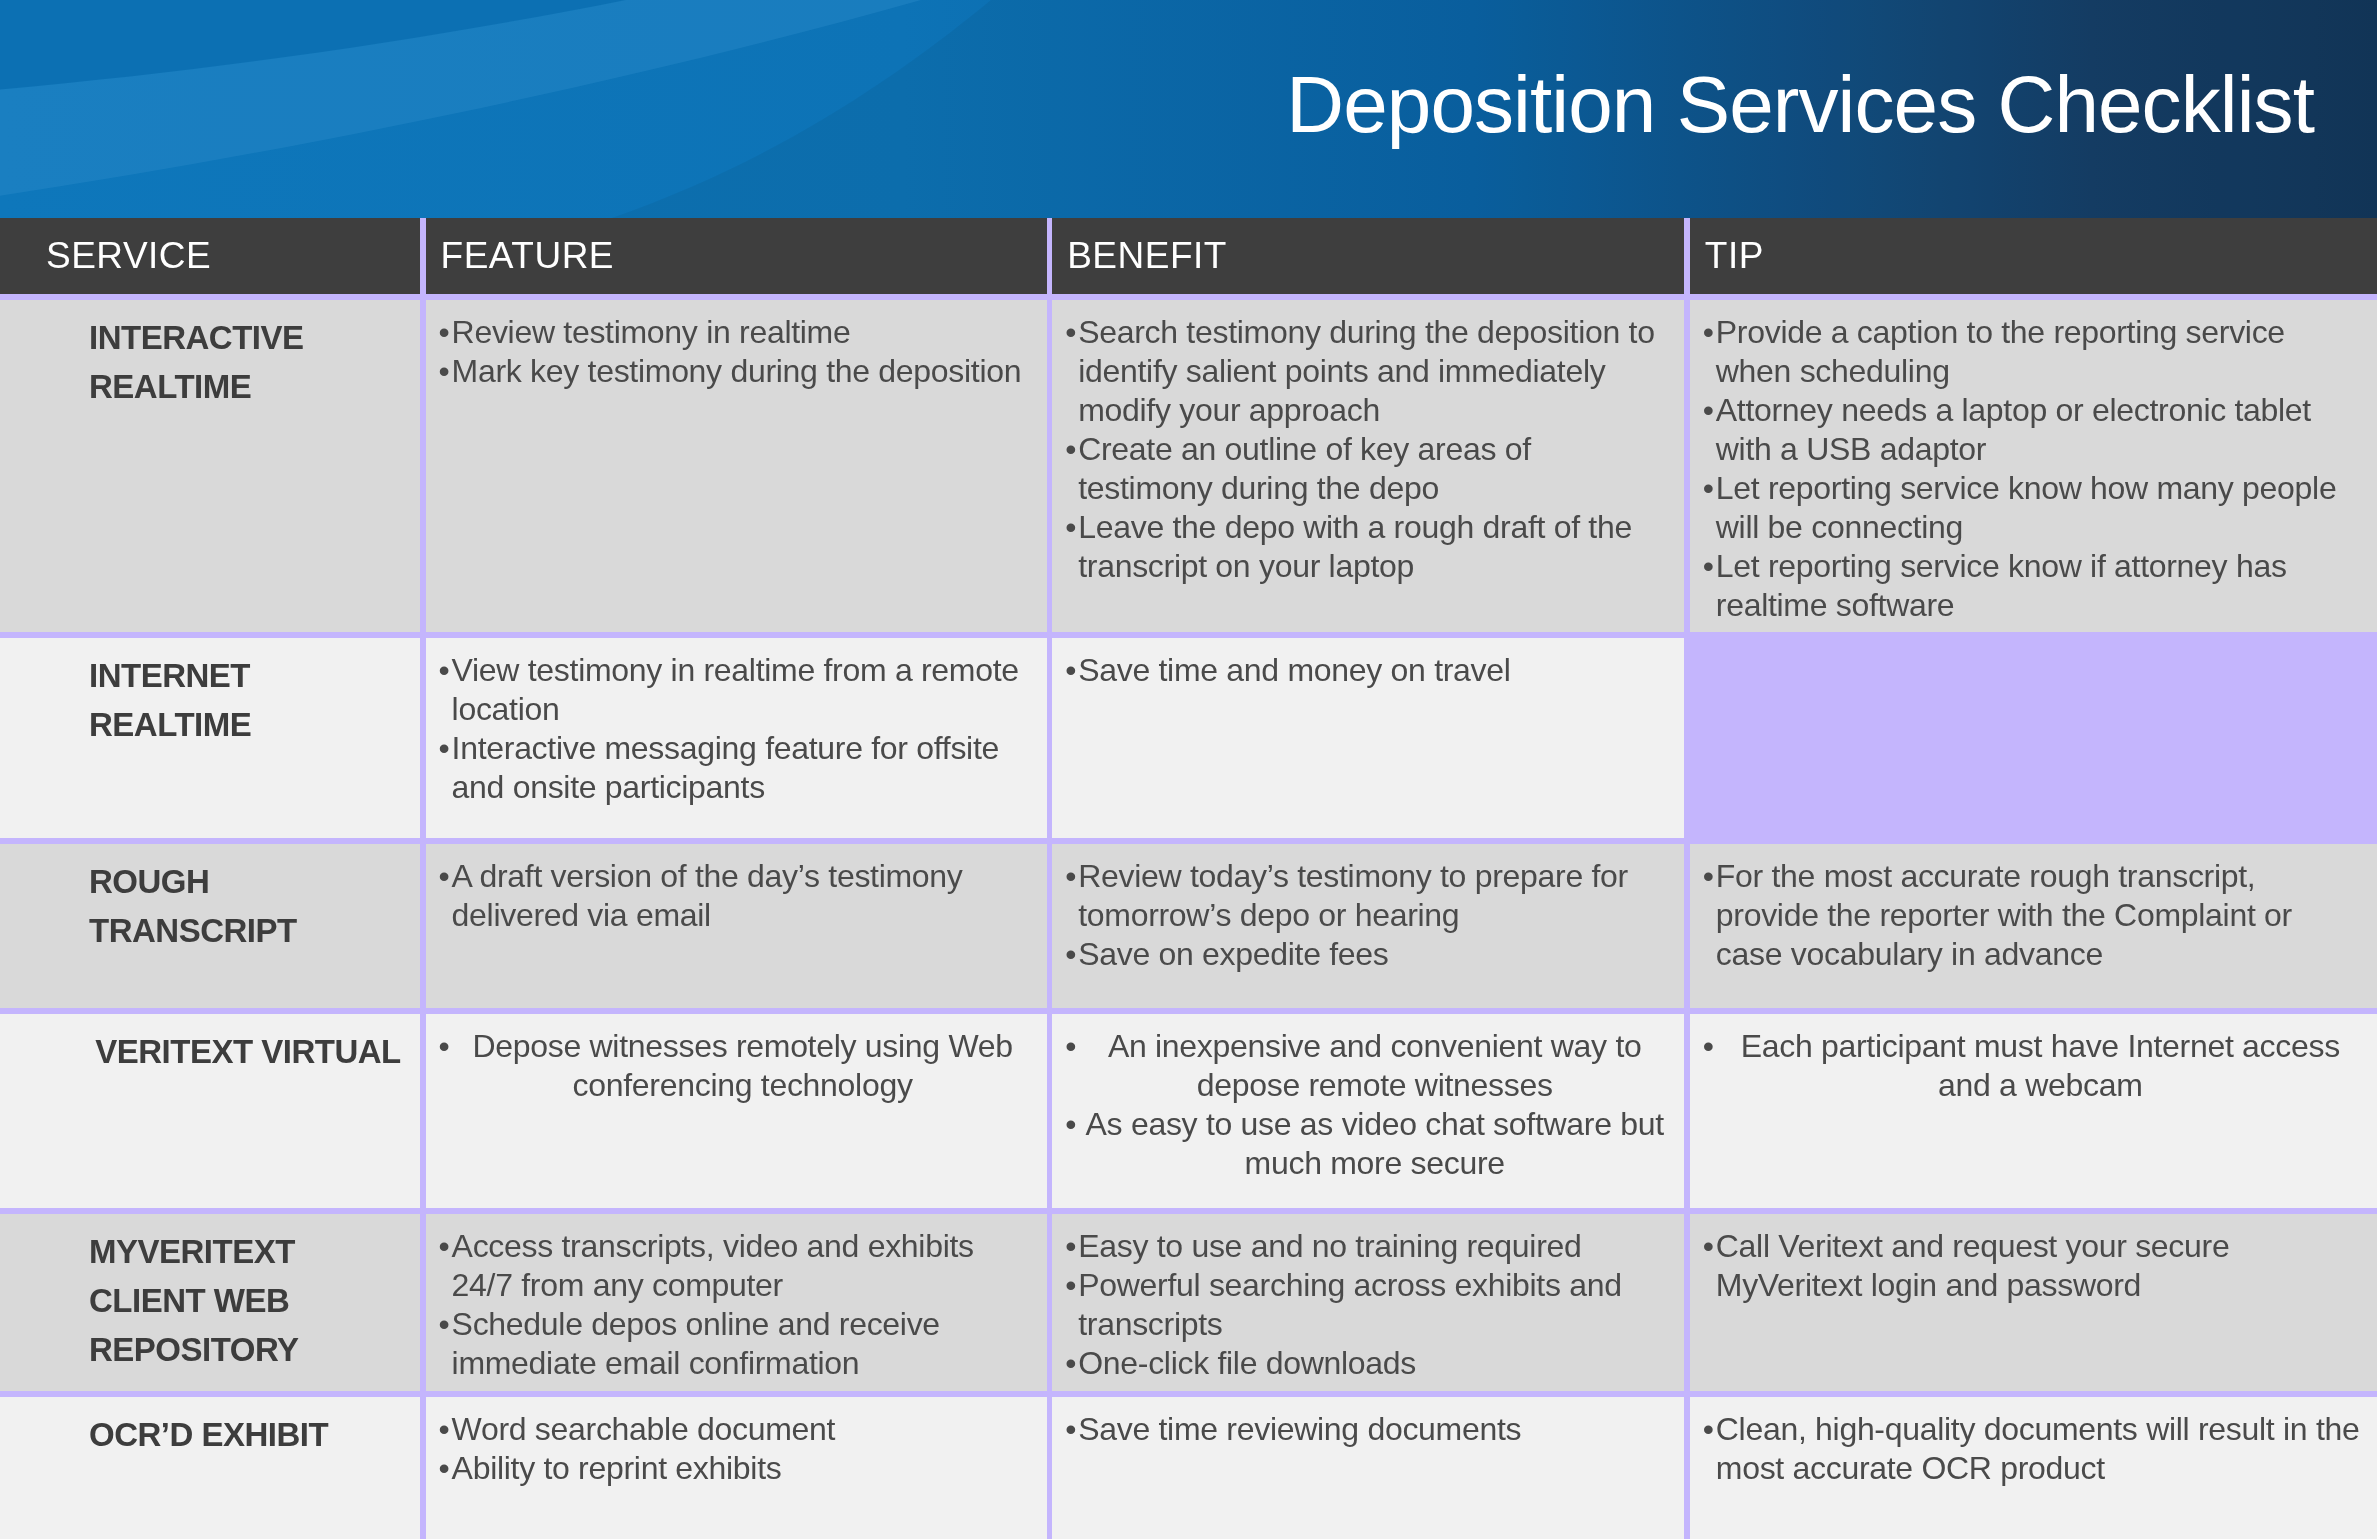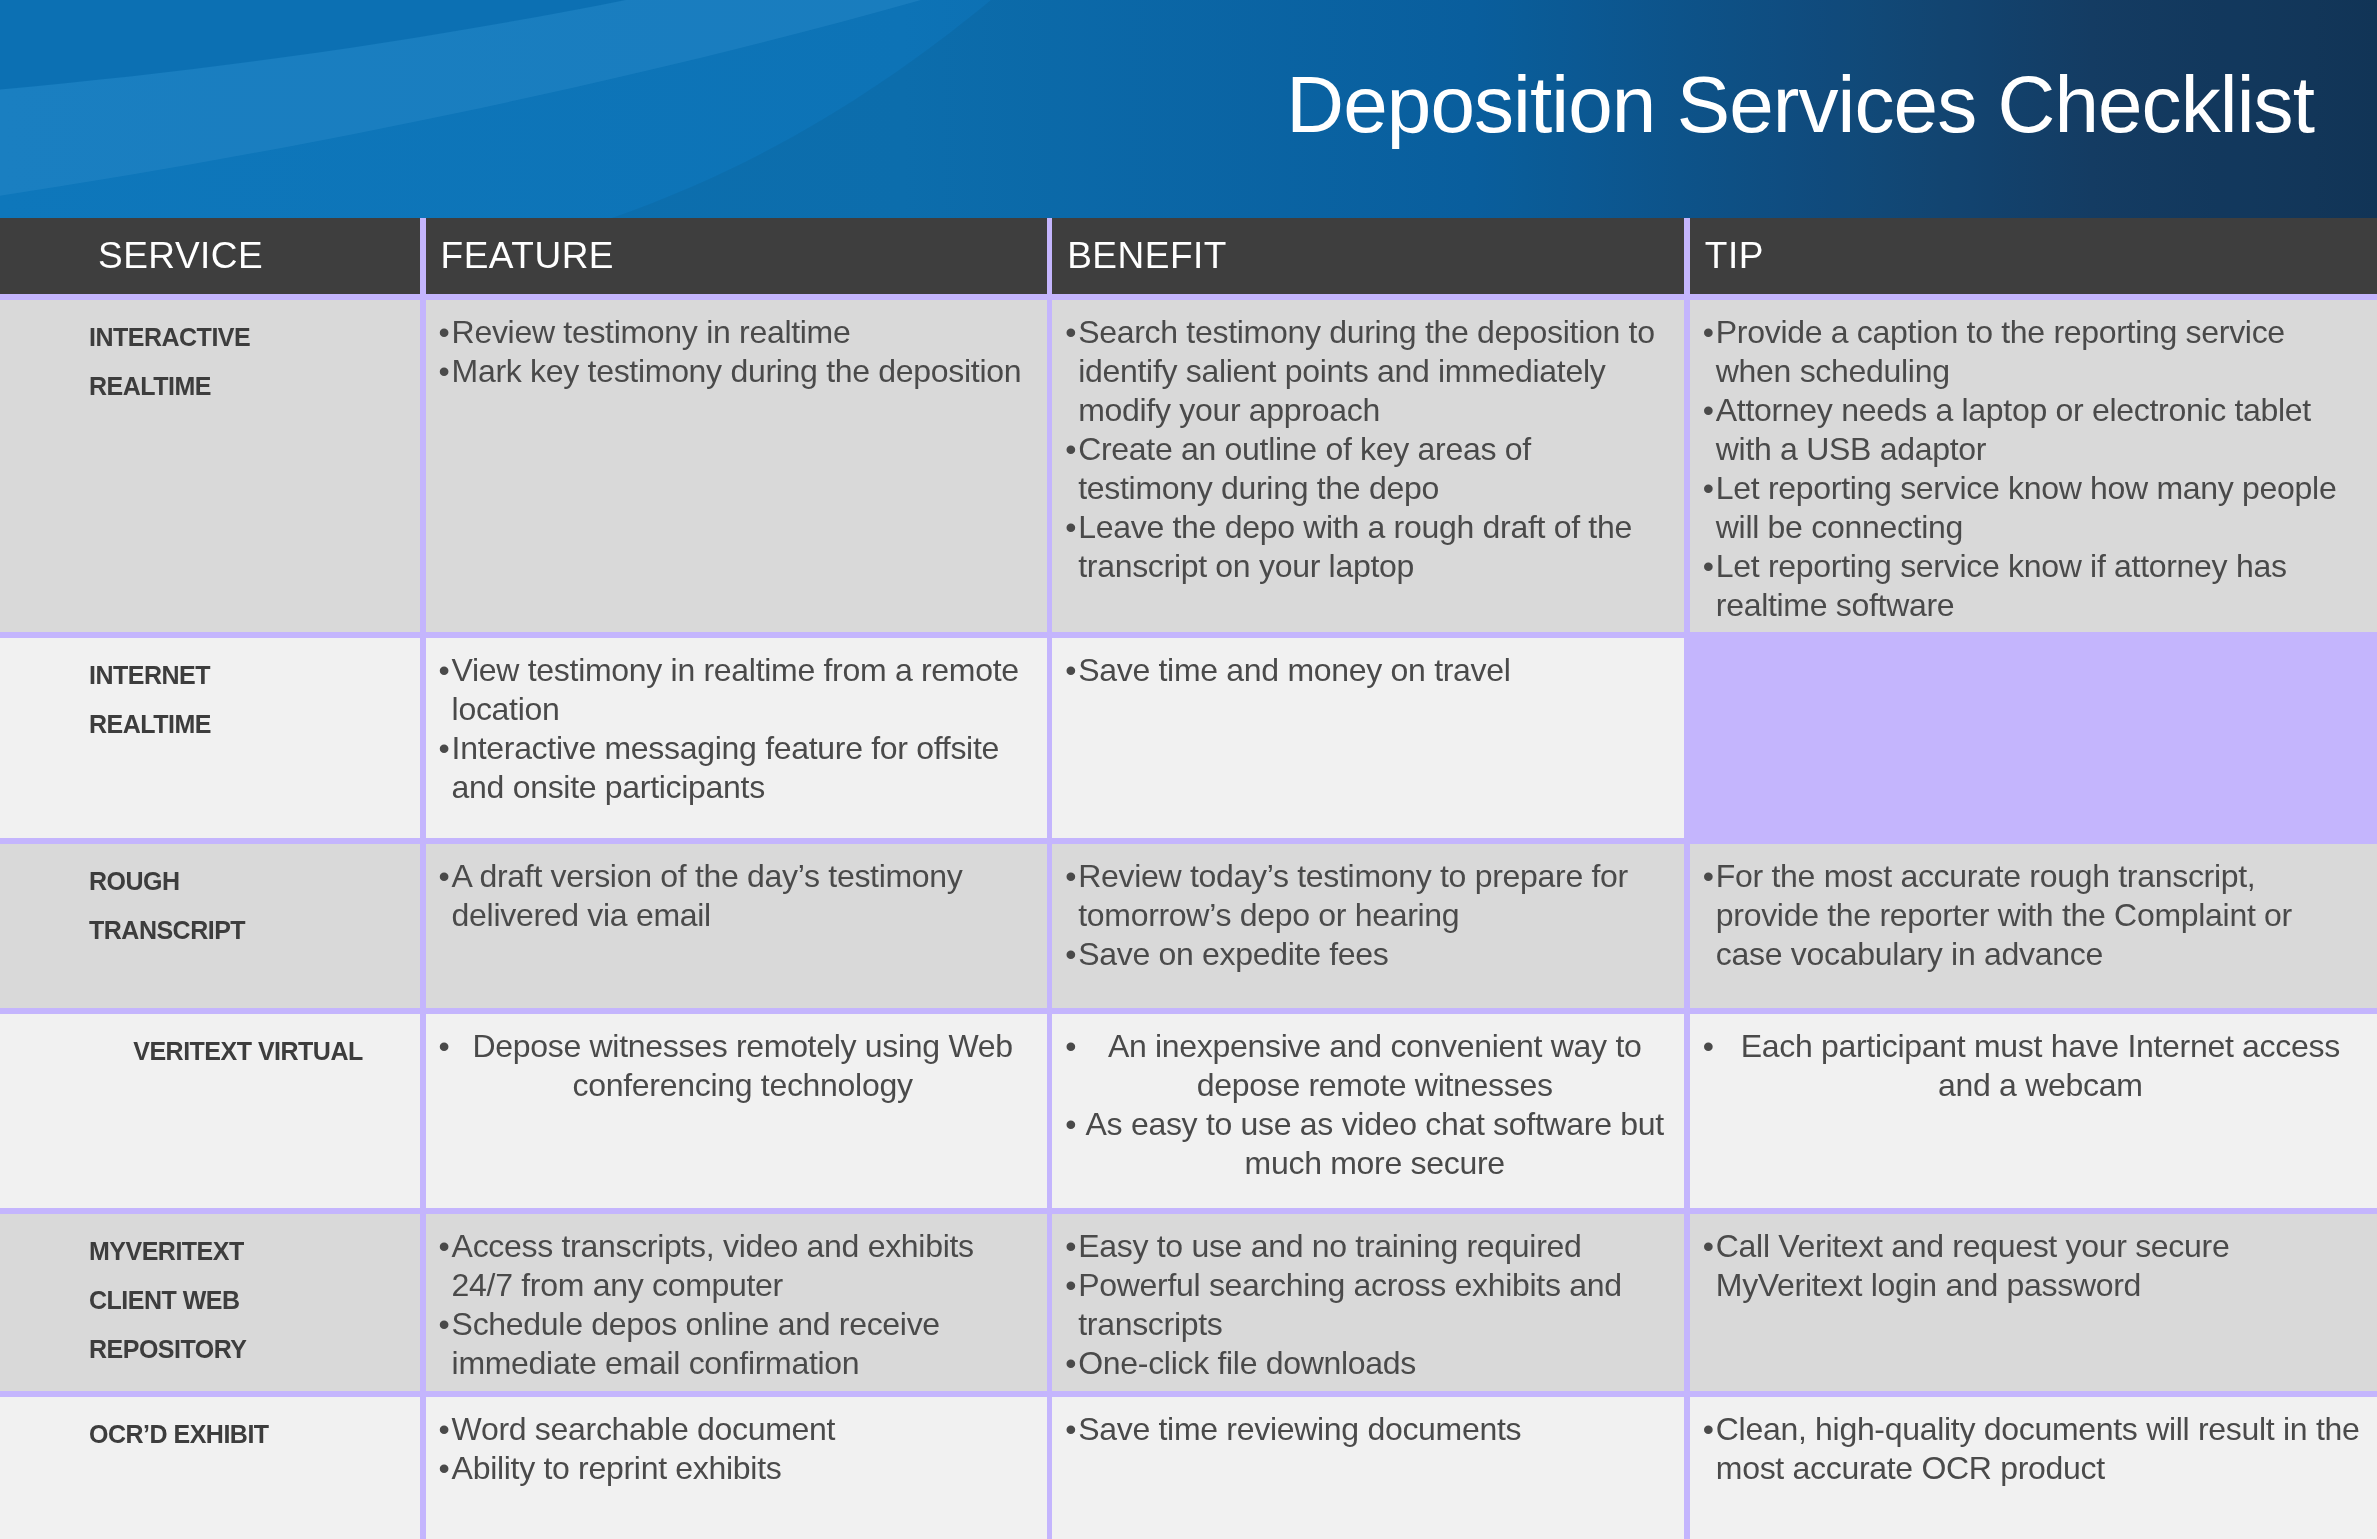--- a/index.html
+++ b/index.html
@@ -36,41 +36,41 @@
   }
   .thead{margin-top:0;}
   .thead .cell{
     background:#3e3e3e;
     color:#ffffff;
     height:76px;
     display:flex;align-items:center;
     font-size:37px;
     letter-spacing:0.5px;
   }
-  .thead .cell.first{padding-left:98px;}
+  .thead .cell.first{padding-left:46px;}
   .thead .cell:not(.first){padding-left:15px;}
   .trow{margin-top:5.6px;}
   .trow .cell{
     overflow:hidden;
     padding-top:13px;
     padding-right:13px;
     padding-bottom:7.5px;
   }
   .trow.shade-dark .cell{background:#d9d9d9;}
   .trow.shade-light .cell{background:#f1f1f1;}
   .r1 .cell{min-height:306px;}
   .r2 .cell{min-height:180px;}
   .r3 .cell{min-height:144px;}
   .r4 .cell{min-height:174px;text-align:center;}
   .r5 .cell{min-height:157px;}
   .r6 .cell{min-height:168px;}
   .service-label{
     padding-left:89px;
     padding-top:1.9px;
-    font-size:25px;
+    font-size:33px;
     font-weight:bold;
     letter-spacing:-0.5px;
     line-height:49px;
     color:#3d3d3d;
     white-space:pre-line;
   }
   ul.bullets{
     margin:0;padding:0;list-style:none;
     font-size:32px;
     letter-spacing:-0.3px;

